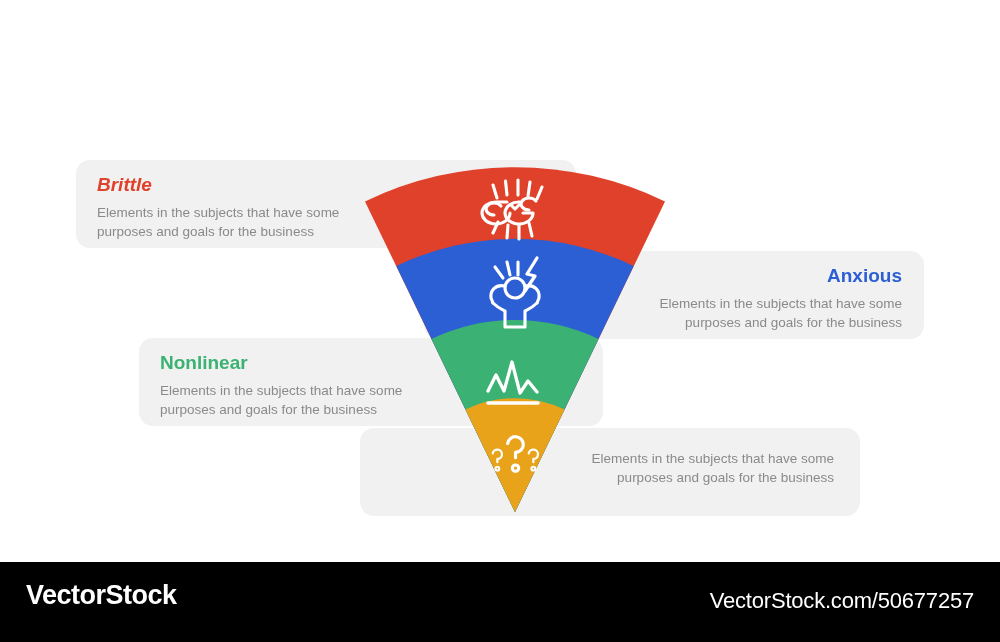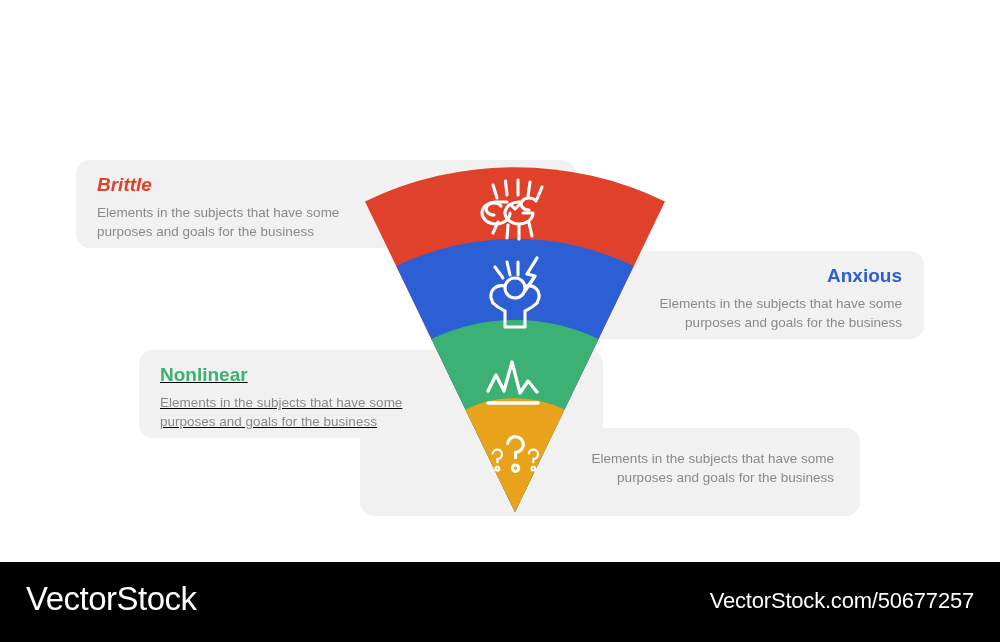--- a/index.html
+++ b/index.html
@@ -60,23 +60,22 @@
 
   #panel-brittle {
     left: 76px; top: 160px; width: 500px; height: 88px;
     padding: 14px 20px 0 21px;
   }
   #panel-anxious {
     left: 424px; top: 251px; width: 500px; height: 88px;
     padding: 14px 22px 0 20px;
   }
   #panel-nonlinear {
-    left: 139px; top: 350px; width: 464px; height: 88px;
+    left: 139px; top: 338px; width: 464px; height: 88px;
     padding: 14px 20px 0 21px;
-    text-decoration: underline;
   }
   #panel-incomprehensible {
     left: 360px; top: 428px; width: 500px; height: 88px;
     padding: 14px 26px 0 20px;
   }
 
   
   #funnel {
     position: absolute;
     left: 355px; top: 158px;
@@ -90,22 +89,22 @@
   #footer {
     position: absolute;
     left: 0; top: 562px;
     width: 1000px; height: 80px;
     background: #000000;
   }
   #footer-brand {
     position: absolute;
     left: 26px; top: 18px;
     color: #ffffff;
-    font-size: 33px;
-    font-weight: normal;
+    font-size: 27px;
+    font-weight: bold;
     letter-spacing: -0.5px;
   }
   #footer-url {
     position: absolute;
     right: 26px; top: 26px;
     color: #ffffff;
     font-size: 22px;
     font-weight: 400;
     letter-spacing: -0.2px;
   }

